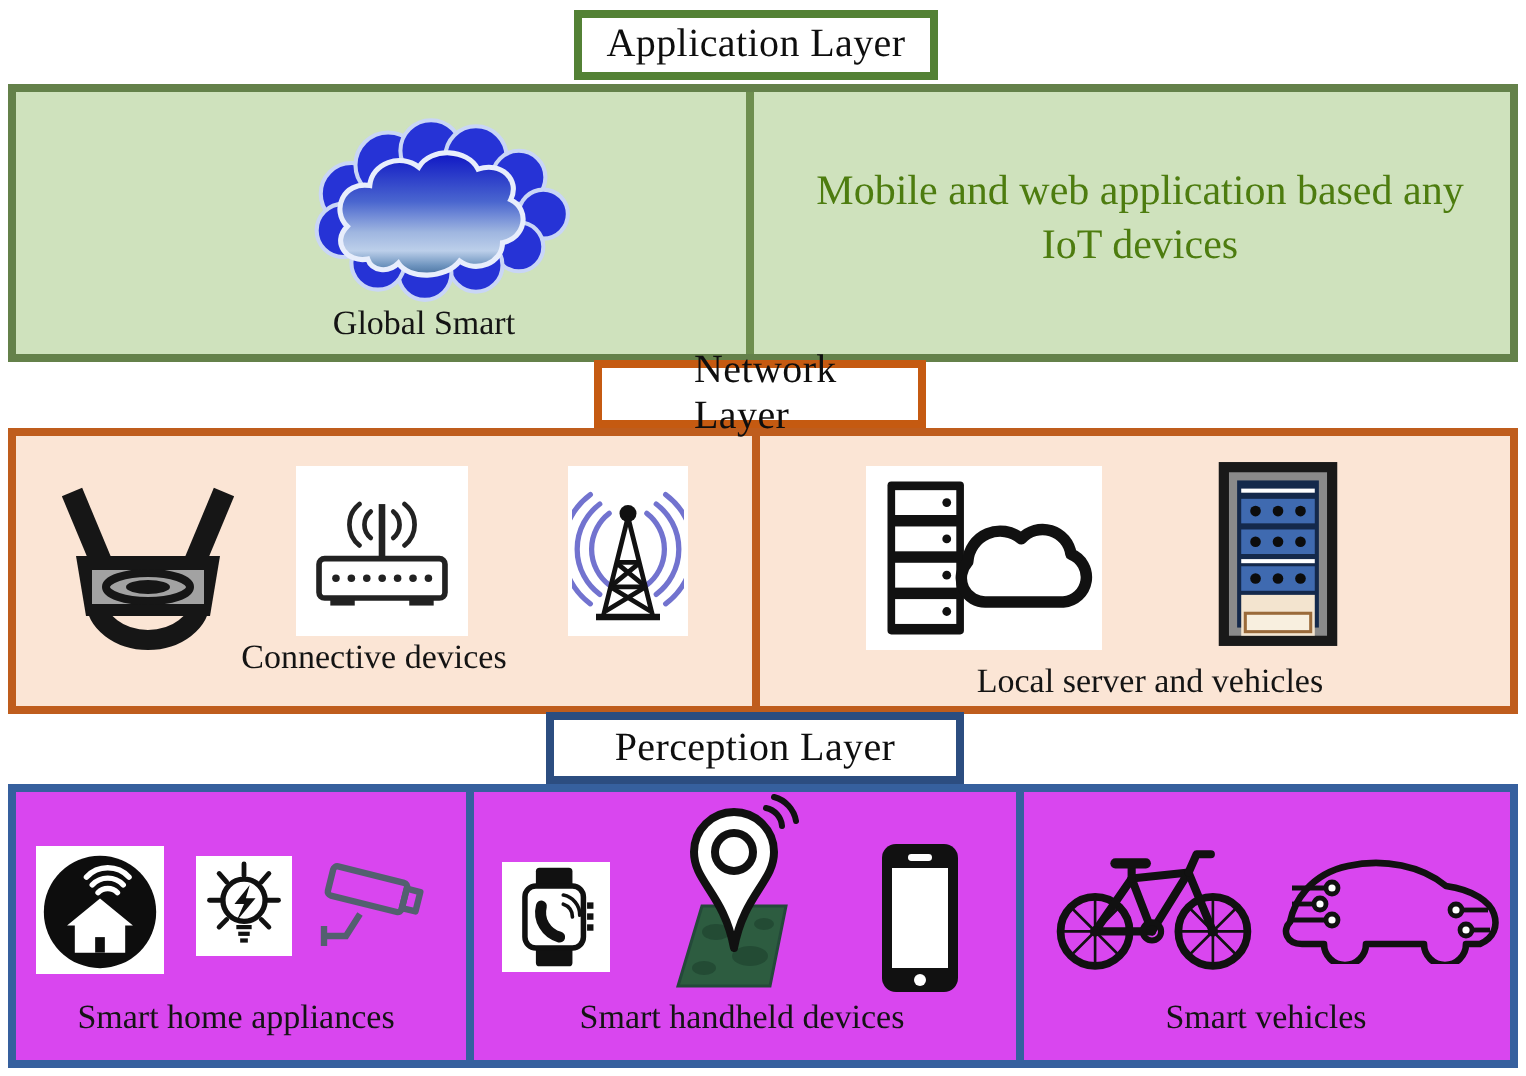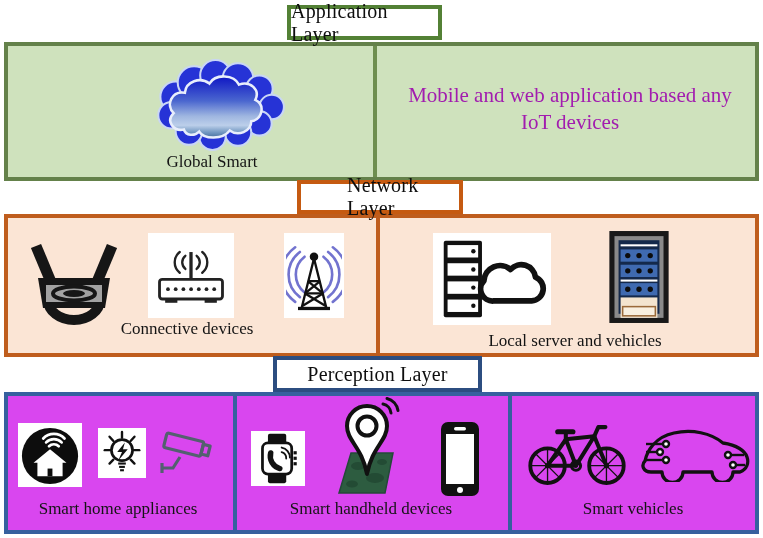--- a/index.html
+++ b/index.html
@@ -12,27 +12,27 @@
   .band-net{top:214px;height:143px;background:#fbe5d5;border:4px solid #bf5d1d;}
   .band-per{top:392px;height:142px;background:#d946ef;border:4px solid #36609e;}
   .vdiv{position:absolute;top:0;height:100%;width:4px;}
   .vdiv-green{background:#6e8e4f;}
   .vdiv-orange{background:#bf5d1d;}
   .vdiv-blue{background:#36609e;}
   .layer-label{
     position:absolute;z-index:6;background:#ffffff;display:flex;align-items:center;justify-content:center;
     font-size:20px;letter-spacing:.2px;box-sizing:border-box;color:#0e0e0e;
   }
-  .label-app{left:287px;top:5px;width:155px;height:35px;border:4px solid #538135;}
+  .label-app{left:287px;top:5px;width:182px;height:35px;border:4px solid #538135;}
   .label-net{left:297px;top:180px;width:166px;height:34px;border:4px solid #c55a11;padding-left:46px;}
   .label-per{left:273px;top:356px;width:209px;height:36px;border:4px solid #2c4d80;}
   .caption{position:absolute;text-align:center;font-size:17px;color:#141414;white-space:nowrap;}
   .right-text{
     position:absolute;left:392px;top:36px;width:340px;text-align:center;
-    font-size:21px;line-height:1.3;color:#a21caf;
+    font-size:21px;line-height:1.3;color:#4d7c0f;
   }
   .abs{position:absolute;}
   .icon-box{position:absolute;background:#ffffff;display:flex;align-items:center;justify-content:center;}
   svg{display:block;}
 </style>
 </head>
 <body>
 
 <div class="canvas">
 

